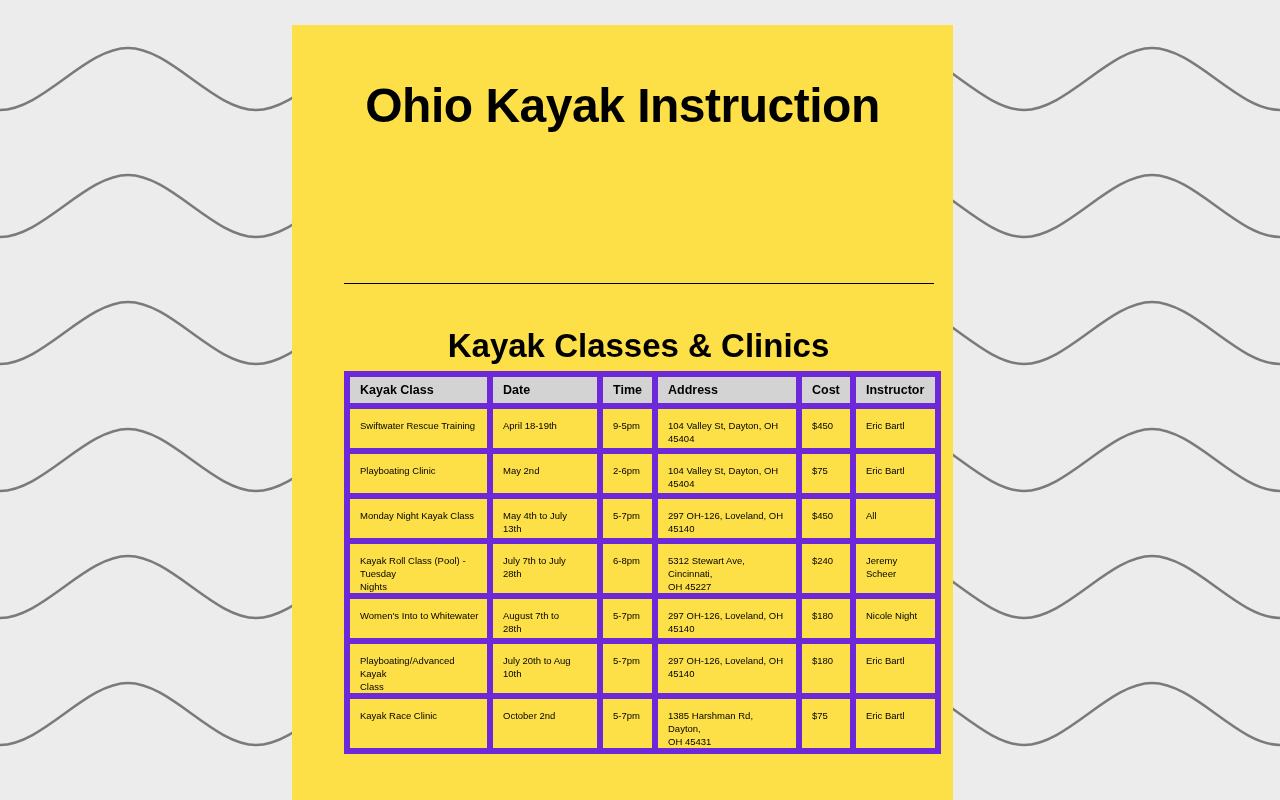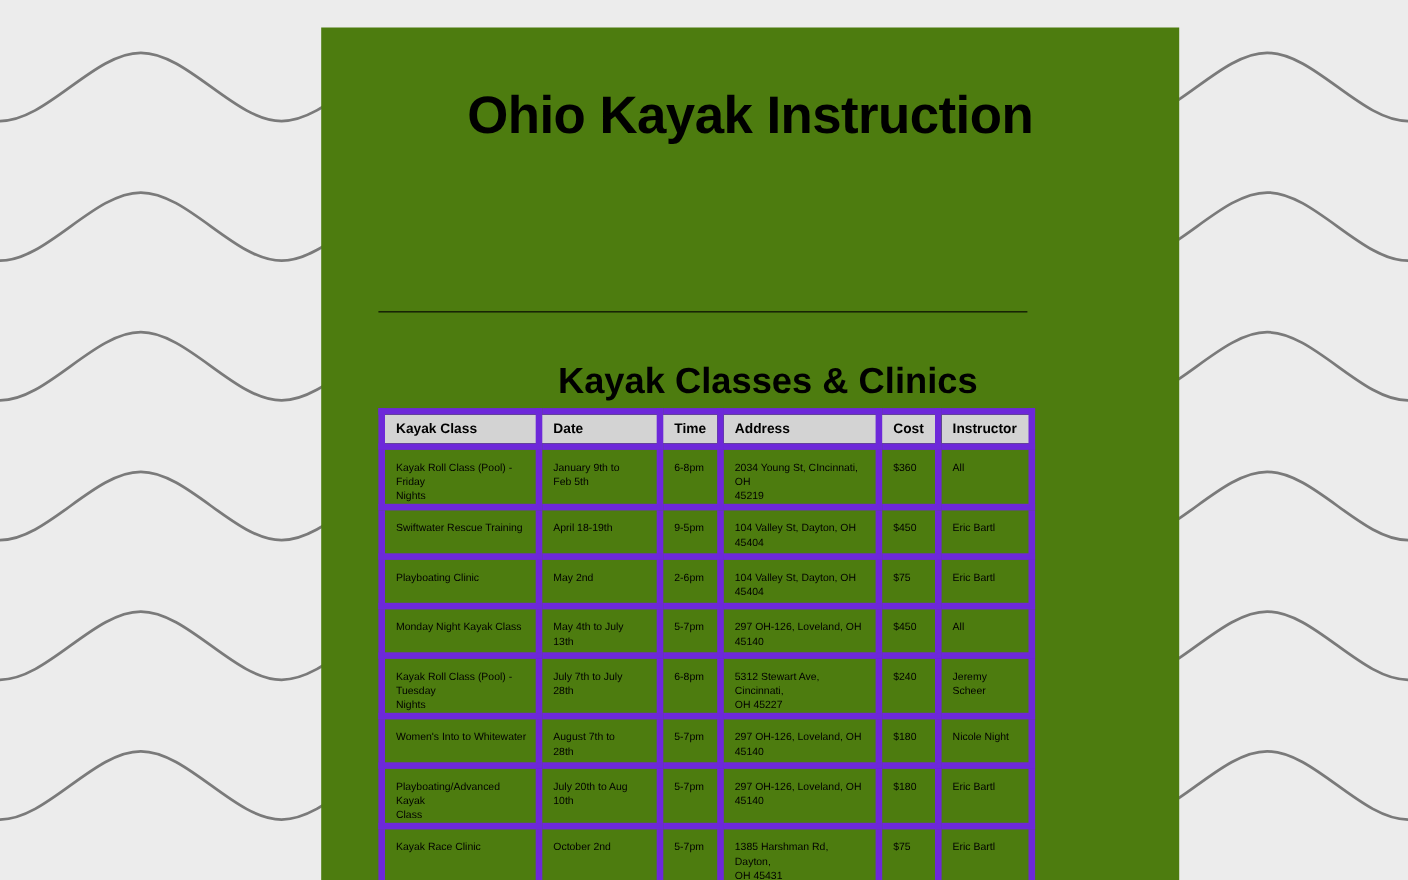--- a/index.html
+++ b/index.html
@@ -3,22 +3,22 @@
 <meta charset="utf-8">
 <style>
   html,body{margin:0;padding:0;}
   body{
     width:1280px;height:800px;overflow:hidden;position:relative;
     background:#ececec;color:#000;
     font-family:"Liberation Sans",sans-serif;
   }
   .waves{position:absolute;top:0;left:0;display:block;}
   .panel{
-    position:absolute;left:292px;top:25px;width:780px;height:775px;
-    background:#4d7c0f;overflow:hidden;
+    position:absolute;left:292px;top:25px;width:661px;height:775px;
+    background:#fde047;overflow:hidden;
   }
   .page-title{
     position:absolute;top:53px;left:0;width:100%;margin:0;
     text-align:center;font-size:48px;font-weight:700;line-height:1.15;
     letter-spacing:-0.5px;
   }
   .contact{
     position:absolute;top:128px;left:0;width:100%;
     text-align:center;font-size:24px;font-weight:700;line-height:36px;
   }
@@ -85,31 +85,20 @@
         <th>Kayak Class</th>
         <th>Date</th>
         <th>Time</th>
         <th>Address</th>
         <th>Cost</th>
         <th>Instructor</th>
       </tr>
     </thead>
     <tbody>
       <tr>
-        <td>Kayak Roll Class (Pool) - Friday
-Nights</td>
-        <td>January 9th to
-Feb 5th</td>
-        <td>6-8pm</td>
-        <td>2034 Young St, CIncinnati, OH
-45219</td>
-        <td>$360</td>
-        <td>All</td>
-      </tr>
-      <tr>
         <td>Swiftwater Rescue Training</td>
         <td>April 18-19th</td>
         <td>9-5pm</td>
         <td>104 Valley St, Dayton, OH
 45404</td>
         <td>$450</td>
         <td>Eric Bartl</td>
       </tr>
       <tr>
         <td>Playboating Clinic</td>

